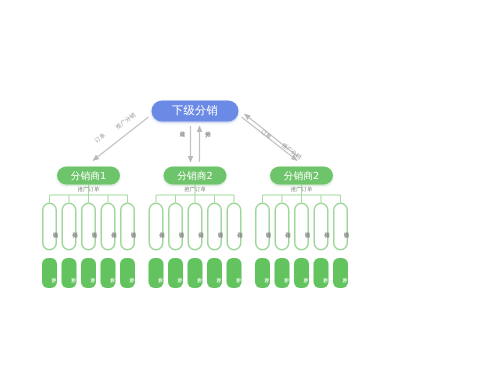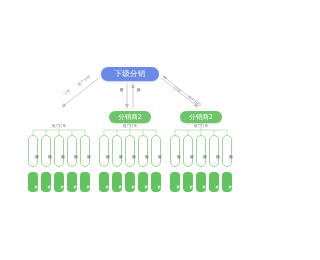--- a/index.html
+++ b/index.html
@@ -209,20 +209,21 @@
   <div class="root-node">下级分销</div>
 
   <div class="flow-label fl-left-a">订单</div>
   <div class="flow-label fl-left-b">推广分销</div>
   <div class="flow-label fl-right-a">订单</div>
   <div class="flow-label fl-right-b">推广分销</div>
 
   <div class="vflow-label vfl-left">订单分成</div>
   <div class="vflow-label vfl-right">推广分销</div>
 
+  <div class="dist-node dist-1">分销商1</div>
   <div class="dist-caption cap-1">推广订单</div>
 
   <div class="dist-node dist-2">分销商2</div>
   <div class="dist-caption cap-2">推广订单</div>
 
   <div class="dist-node dist-3">分销商2</div>
   <div class="dist-caption cap-3">推广订单</div>
 
   <div class="member-box" style="left:28px;  top:135px;">
       <span class="vtext">下级分销</span>

